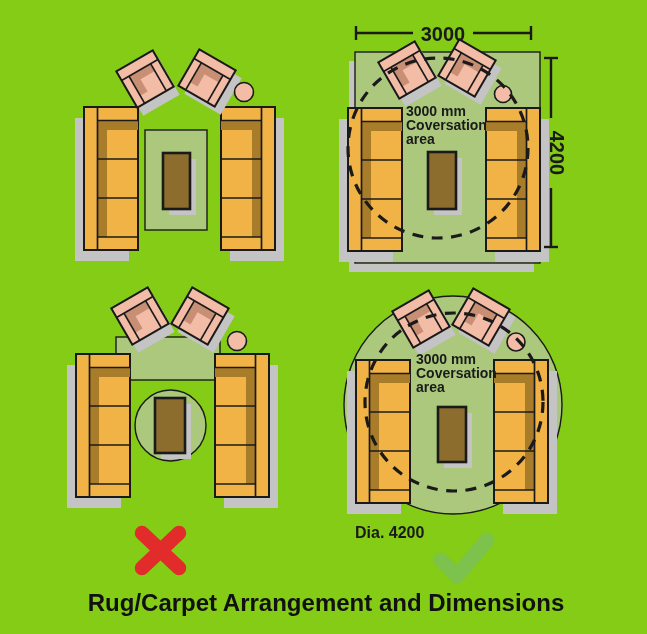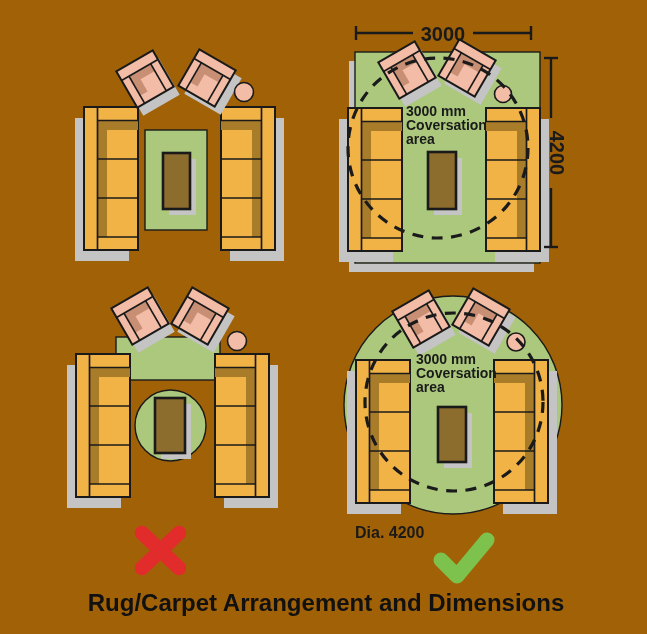--- a/index.html
+++ b/index.html
@@ -8,21 +8,21 @@
     --chair:#f2bca6;
     --chair-shade:#c98f74;
     --rug:#abc87d;
     --table:#8c6d2e;
     --shadow:#c4c4c4;
     --ink:#1a1a1a;
     --wrong:#e22b2b;
     --correct:#7dc24d;
   }
   html,body{margin:0;padding:0;background:#ffffff;}
-  .canvas{position:relative;width:647px;height:634px;background:#a16207;overflow:hidden;
+  .canvas{position:relative;width:647px;height:634px;background:#84cc16;overflow:hidden;
           font-family:"Liberation Sans",sans-serif;}
   svg{display:block;}
   .sofa-body{fill:var(--sofa);stroke:var(--ink);stroke-width:2;}
   .inner{stroke:var(--ink);stroke-width:1.7;}
   .shade{fill:var(--sofa-shade);}
   .chair-body{fill:var(--chair);stroke:var(--ink);stroke-width:2;}
   .chair-shade{fill:var(--chair-shade);}
   .shadow{fill:var(--shadow);}
   .rug{fill:var(--rug);stroke:var(--ink);stroke-width:1.4;}
   .coffee{fill:var(--table);stroke:var(--ink);stroke-width:2.6;}

